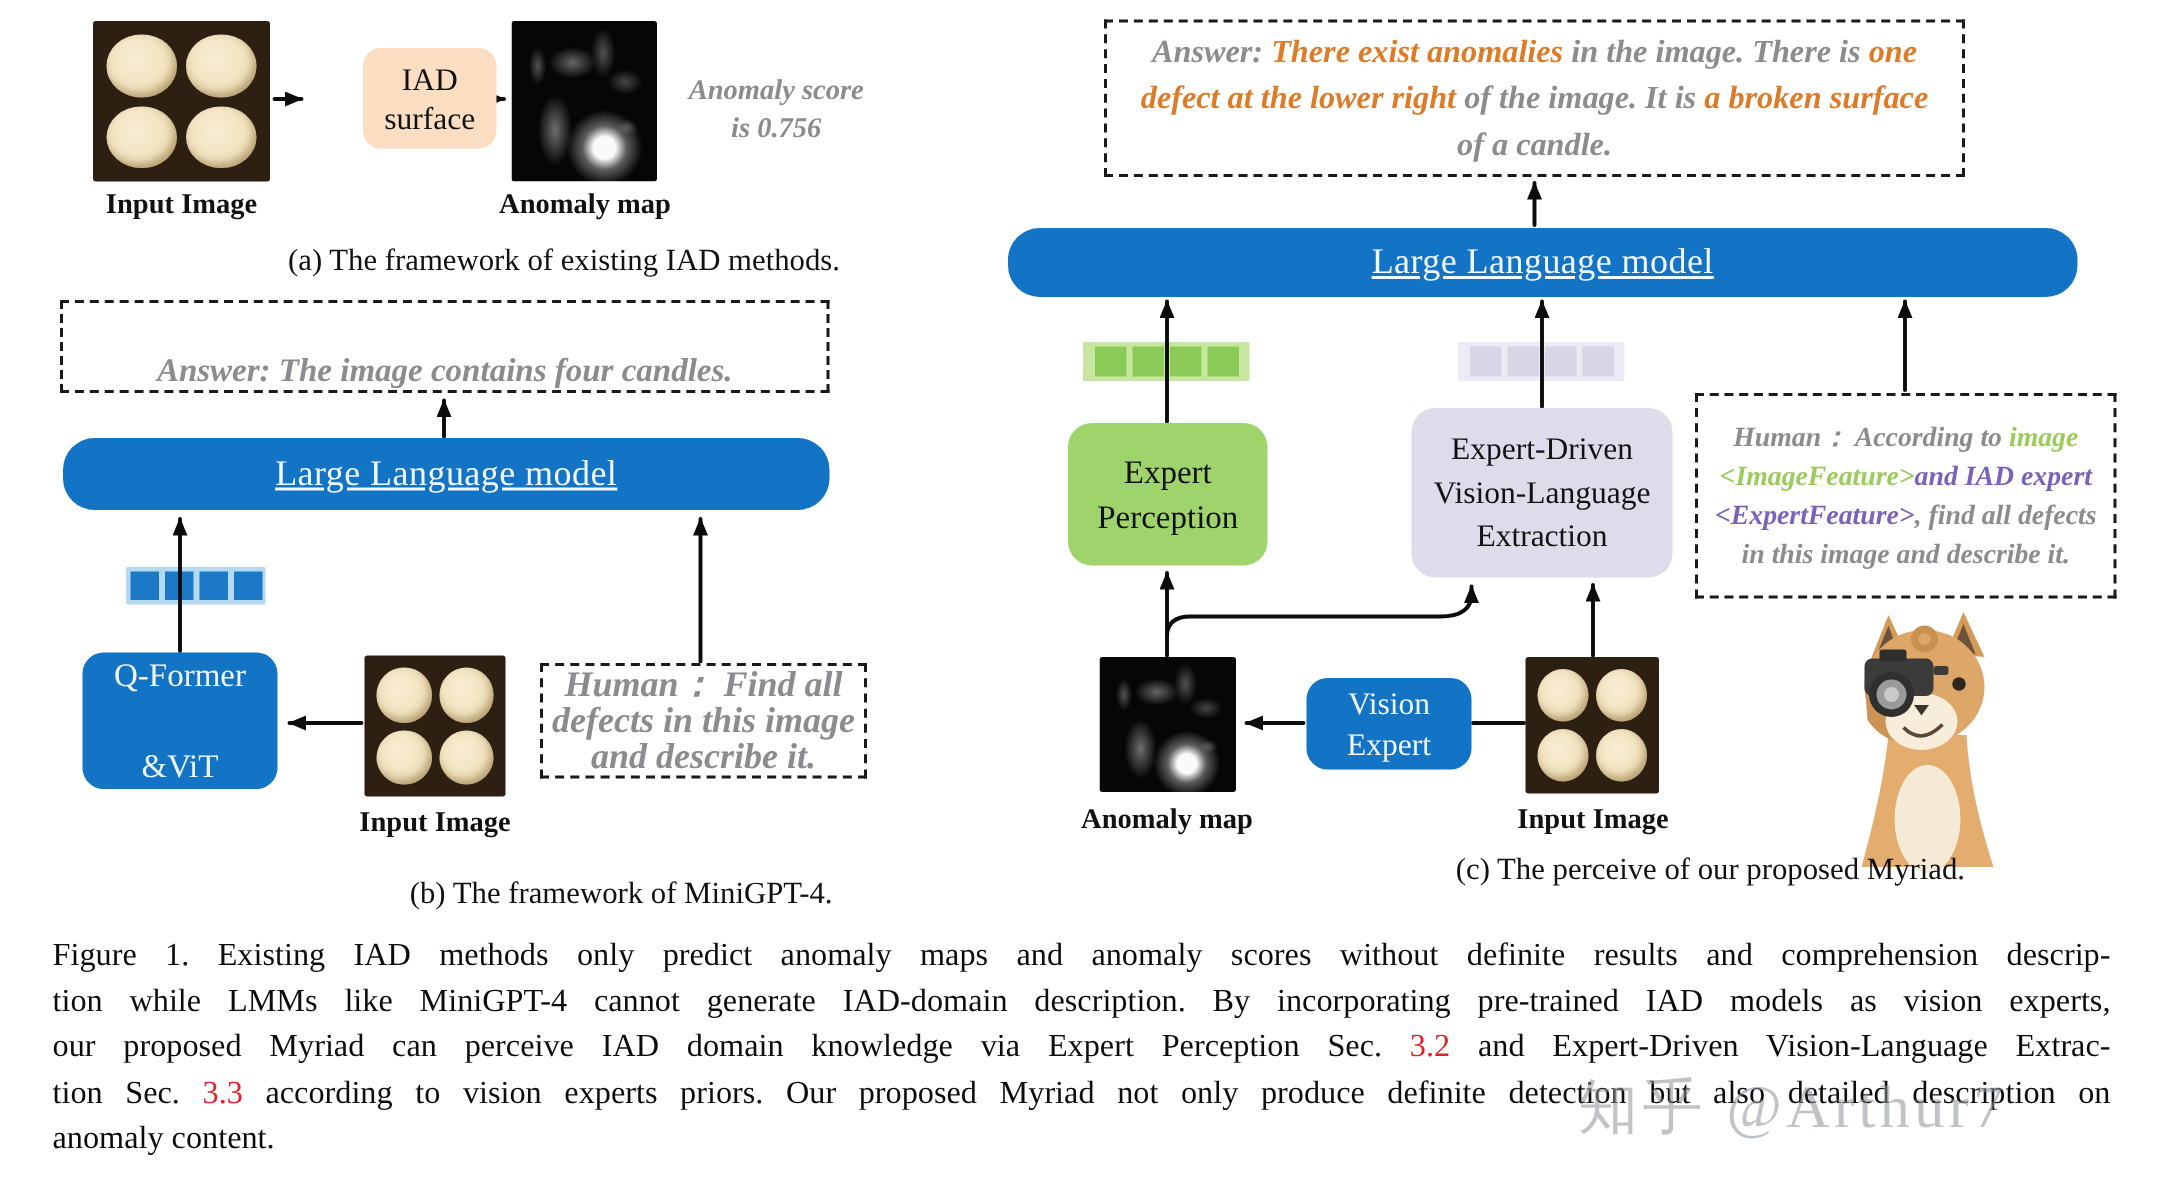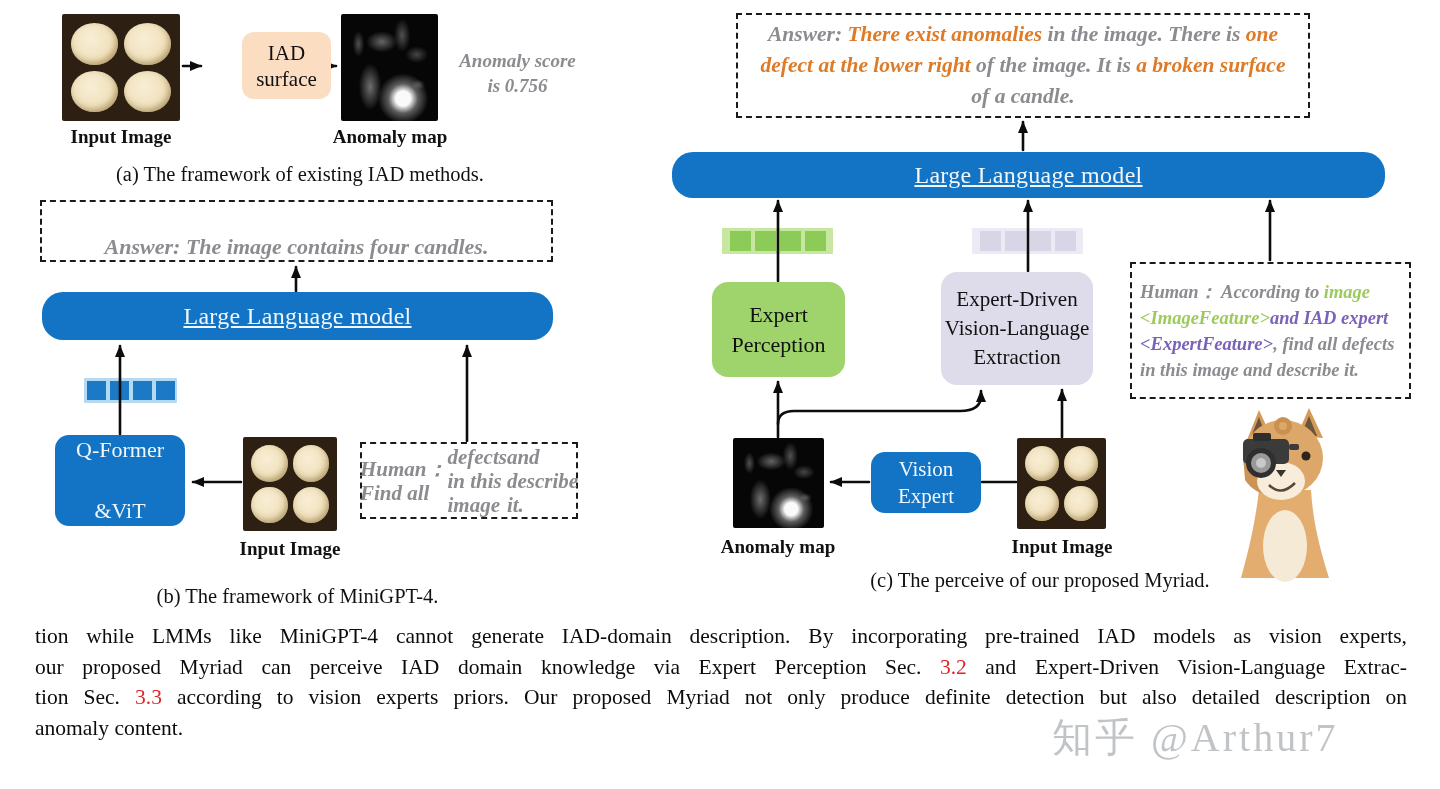--- a/index.html
+++ b/index.html
@@ -35,21 +35,21 @@
            align-items:center;justify-content:center;text-align:center;font-size:21px;line-height:29px;z-index:3;}
 
   .dash-box{border:2.5px dashed #1a1a1a;box-sizing:border-box;background:#fff;z-index:3;}
   .gray-it{color:#8b8b90;font-weight:bold;font-style:italic;}
   .orange{color:#DD7B28;text-align:center;}
   .greeny{color:#9CCB5D;}
   .purple{color:#7A62B8;}
   .redref{color:#E0242A;}
 
   .img-label{font-weight:bold;font-size:19px;text-align:center;z-index:3;}
-  .panel-cap{font-size:20.5px;text-align:center;z-index:3;}
+  .panel-cap{font-size:20.5px;text-align:right;z-index:3;}
 
   .tokens{display:flex;align-items:center;justify-content:center;gap:4px;z-index:1;border-radius:1px;}
   .tok{width:19px;height:19px;}
   .tokens-blue{background:#B6D9F2;}  .tokens-blue .tok{background:#1C79C5;}
   .tokens-green{background:#C7E6A0;} .tokens-green .tok{background:#8CCB57;width:21px;height:20px;}
   .tokens-lav{background:#ECEAF4;}   .tokens-lav .tok{background:#D8D5E7;width:21px;height:20px;}
 
   #arrows{position:absolute;left:0;top:0;z-index:2;}
 
   .figcap{font-size:21.5px;line-height:30.6px;color:#0c0c0c;}
@@ -134,22 +134,22 @@
   </div>
 
   <div class="abs photo" style="left:243px;top:437px;width:94px;height:94px;padding:8px;gap:5px;">
     <div class="candle"></div>
     <div class="candle"></div>
     <div class="candle"></div>
     <div class="candle"></div>
   </div>
   <div class="abs img-label" style="left:233px;top:538px;width:114px;">Input Image</div>
 
-  <div class="abs dash-box gray-it" style="left:360px;top:442px;width:218px;height:77px;font-size:21px;line-height:24px;
-       display:flex;flex-direction:row;align-items:center;justify-content:center;">
+  <div class="abs dash-box gray-it" style="left:360px;top:442px;width:218px;height:77px;font-size:24px;line-height:24px;
+       display:flex;flex-direction:column;align-items:center;justify-content:center;">
     <div>Human：  Find all</div>
     <div>defects in this image</div>
     <div>and describe it.</div>
   </div>
 
   <div class="abs panel-cap" style="left:40px;top:585px;width:515px;">(b) The framework of MiniGPT-4.</div>
 
   <div class="abs dash-box gray-it" style="left:736px;top:13px;width:574px;height:105px;font-size:21.5px;line-height:31px;
        text-align:center;padding:5px 16px;display:flex;align-items:center;">
     <div>
@@ -173,28 +173,28 @@
     <div class="tok"></div>
     <div class="tok"></div>
     <div class="tok"></div>
   </div>
 
   <div class="abs green-box" style="left:712px;top:282px;width:133px;height:95px;">
     <div>Expert</div>
     <div>Perception</div>
   </div>
 
-  <div class="abs lav-box" style="left:941px;top:272px;width:152px;height:113px;">
+  <div class="abs lav-box" style="left:941px;top:272px;width:174px;height:113px;">
     <div>Expert-Driven</div>
     <div>Vision-Language</div>
     <div>Extraction</div>
   </div>
 
   <div class="abs dash-box gray-it" style="left:1130px;top:262px;width:281px;height:137px;font-size:18.5px;line-height:26px;
-       display:flex;align-items:center;padding:2px 8px;">
+       text-align:center;display:flex;align-items:center;padding:2px 8px;">
     <div>
       <span>Human：  According to </span><span class="greeny">image &lt;ImageFeature&gt;</span><span class="purple">and IAD expert &lt;ExpertFeature&gt;</span><span>, find all defects in this image and describe it.</span>
     </div>
   </div>
 
   <div class="abs amap" style="left:733px;top:438px;width:91px;height:90px;"></div>
   <div class="abs img-label" style="left:713px;top:536px;width:130px;">Anomaly map</div>
 
   <div class="abs blue-box" style="left:871px;top:452px;width:110px;height:61px;border-radius:14px;font-size:21px;line-height:27px;">
     <div>Vision</div>
@@ -228,20 +228,21 @@
     <rect x="40" y="27" width="18" height="8" rx="2" fill="#2e2e2e"></rect>
     <circle cx="48" cy="57" r="15" fill="#2f2f2f"></circle>
     <circle cx="48" cy="57" r="10" fill="#9a9a9a"></circle>
     <circle cx="48" cy="57" r="5" fill="#c9c9c9"></circle>
     <rect x="76" y="38" width="10" height="6" rx="2" fill="#3b3b3b"></rect>
   </svg>
 
   <div class="abs panel-cap" style="left:770px;top:569px;width:540px;">(c) The perceive of our proposed Myriad.</div>
 
   <div class="abs figcap" style="left:35px;top:621px;width:1372px;">
+    <div class="jline">Figure 1.  Existing IAD methods only predict anomaly maps and anomaly scores without definite results and comprehension descrip-</div>
     <div class="jline">tion while LMMs like MiniGPT-4 cannot generate IAD-domain description.  By incorporating pre-trained IAD models as vision experts,</div>
     <div class="jline"><span>our proposed Myriad can perceive IAD domain knowledge via Expert Perception Sec. </span><span class="redref">3.2</span><span> and Expert-Driven Vision-Language Extrac-</span></div>
     <div class="jline"><span>tion Sec. </span><span class="redref">3.3</span><span> according to vision experts priors.  Our proposed Myriad not only produce definite detection but also detailed description on</span></div>
     <div>anomaly content.</div>
   </div>
 
   <div class="abs watermark" style="left:1052px;top:710px;">知乎 @Arthur7</div>
 
 </div>
 

